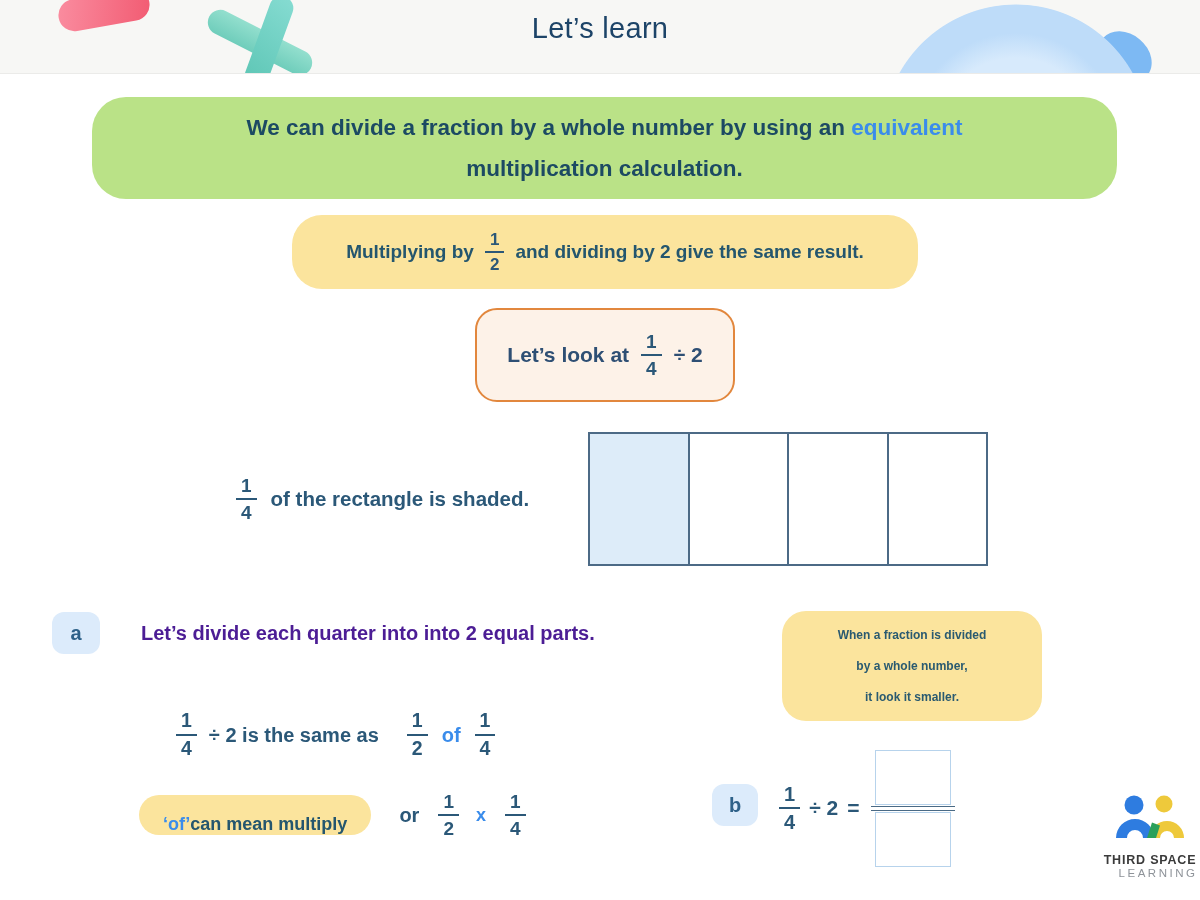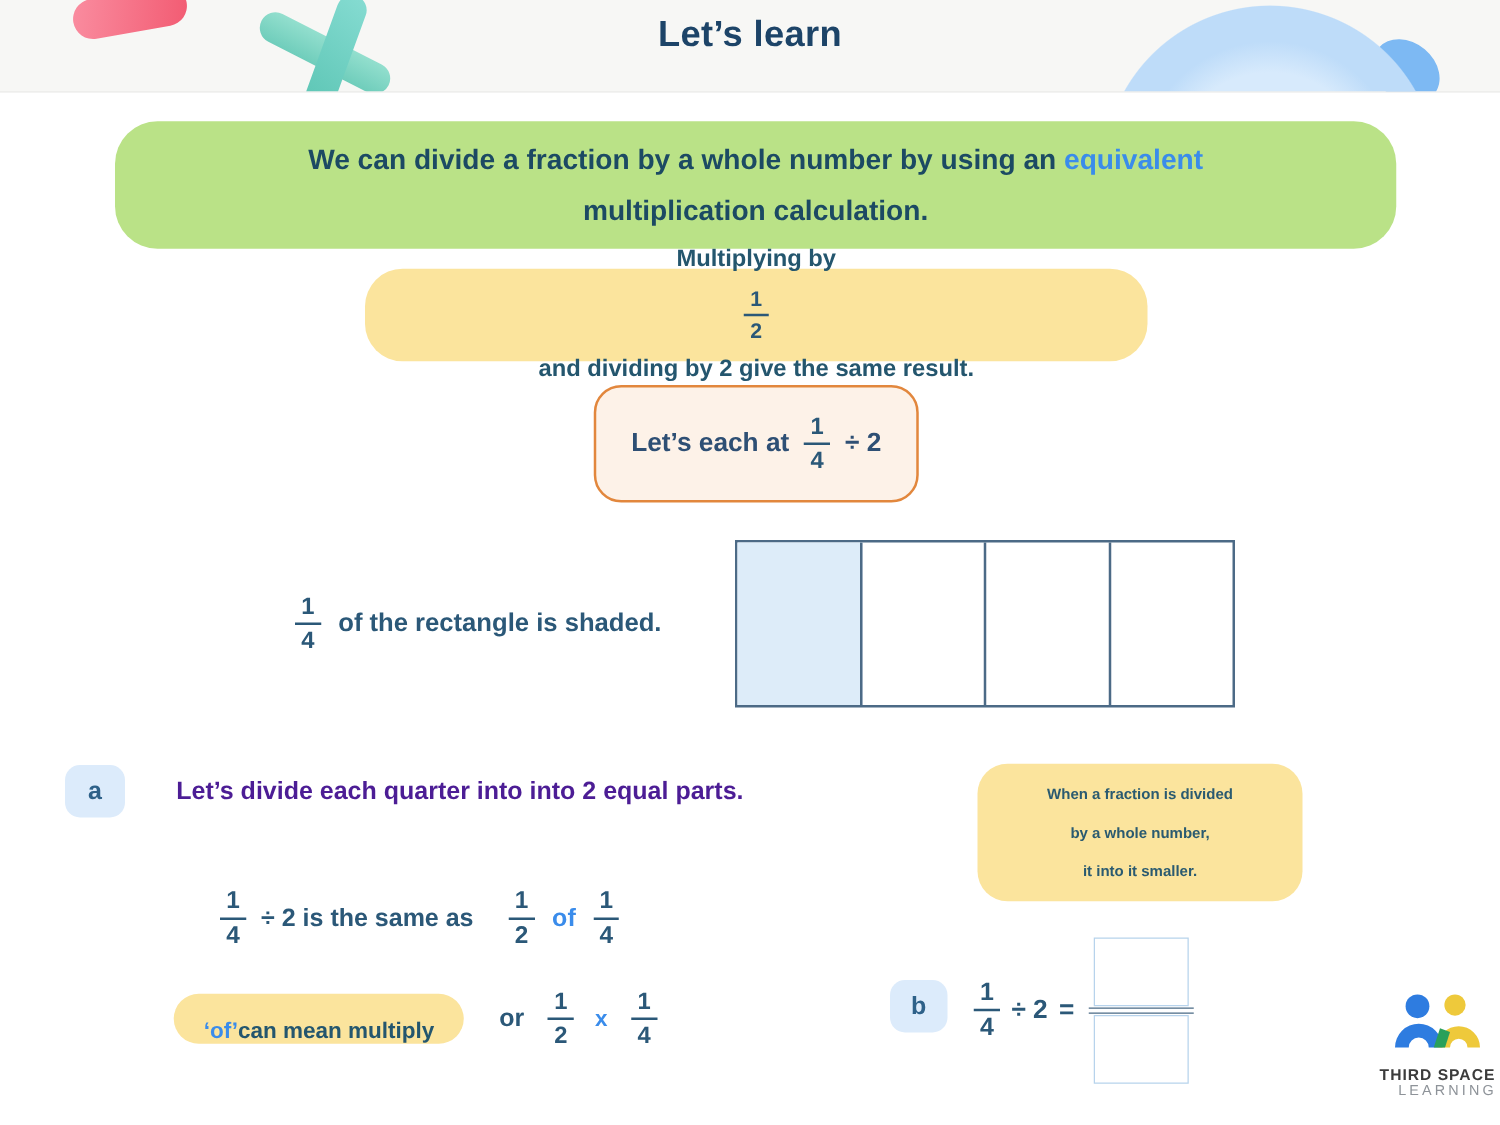--- a/index.html
+++ b/index.html
@@ -9,42 +9,42 @@
     --shade:#ddecf9; --rect-border:#4c6a86; --abox:#b7d3ec;
   }
   html,body{margin:0;padding:0;background:#fff;}
   .page{position:relative;width:1200px;height:900px;background:#fff;overflow:hidden;
         font-family:"Liberation Sans",sans-serif;}
 
   
   .hdr{position:absolute;left:0;top:0;width:1200px;height:73px;background:#f7f7f5;
        border-bottom:1px solid #ebebe9;overflow:hidden;}
   .hdr h1{position:absolute;left:0;right:0;top:12px;margin:0;text-align:center;
-          font-size:29px;font-weight:bold;color:var(--navy);letter-spacing:.3px;}
+          font-size:29px;font-weight:normal;color:var(--navy);letter-spacing:.3px;}
   .pink-pill{position:absolute;left:58px;top:-6px;width:92px;height:32px;border-radius:18px;
              background:linear-gradient(105deg,#fa8da0,#f25b72);transform:rotate(-10deg);}
   .xwrap{position:absolute;left:205px;top:0px;width:120px;height:85px;}
   .leg-mint{position:absolute;left:-2px;top:30px;width:114px;height:25px;border-radius:14px;
             background:linear-gradient(180deg,#93dfce,#6fcdbb);transform:rotate(27deg);}
   .leg-teal{position:absolute;left:52px;top:-6px;width:24px;height:96px;border-radius:14px;
             background:linear-gradient(200deg,#86dcd2,#5cc5b4);transform:rotate(20deg);}
   .arc-tip{position:absolute;left:1096px;top:34px;width:58px;height:46px;background:#7db9f3;
            border-radius:50%;transform:rotate(40deg);}
   .arc{position:absolute;left:882px;top:4px;width:268px;height:268px;border-radius:50%;
        background:radial-gradient(circle,rgba(255,255,255,0) 0 60px,#d7eafc 62px 80px,
                   #bedcf9 105px 133px,rgba(255,255,255,0) 134px);}
 
   
   .green-banner{position:absolute;left:92px;top:97px;width:1025px;height:102px;border-radius:34px;
        background:var(--green);display:flex;flex-direction:column;justify-content:center;
        text-align:center;font-size:22.5px;font-weight:600;color:#1c4a63;line-height:41px;}
   .blue{color:var(--blue);}
   .tip-banner{position:absolute;left:292px;top:215px;width:626px;height:74px;border-radius:30px;
        background:var(--yellow);display:flex;align-items:center;justify-content:center;gap:11px;
-       font-size:19px;font-weight:700;color:var(--tealtext);flex-direction:column;}
+       font-size:19px;font-weight:700;color:var(--tealtext);}
   .lookat{position:absolute;left:475px;top:308px;width:256px;height:90px;border-radius:22px;
        background:var(--orange-bg);border:2px solid var(--orange);display:flex;align-items:center;
        justify-content:center;gap:12px;font-size:21px;font-weight:600;color:#2e4f74;}
 
   
   .frac{display:inline-flex;flex-direction:column;align-items:center;line-height:1.12;
         font-weight:700;color:var(--math);font-size:19px;}
   .frac .num{padding:0 5px 2px;border-bottom:2.4px solid var(--math);text-align:center;}
   .frac .den{padding-top:2px;text-align:center;}
   .frac.small{font-size:17px;}
@@ -121,21 +121,21 @@
   <div class="tip-banner">
     <span>Multiplying by</span>
     <span class="frac small">
       <span class="num">1</span>
       <span class="den">2</span>
     </span>
     <span>and dividing by 2 give the same result.</span>
   </div>
 
   <div class="lookat">
-    <span>Let’s each at</span>
+    <span>Let’s look at</span>
     <span class="frac">
       <span class="num">1</span>
       <span class="den">4</span>
     </span>
     <span>÷ 2</span>
   </div>
 
   <div class="rect">
       <div class="cell shaded"></div>
       <div class="cell"></div>
@@ -150,21 +150,21 @@
     </span>
     <span>of the rectangle is shaded.</span>
   </div>
 
   <div class="badge badge-a">a</div>
   <div class="a-text">Let’s divide each quarter into into 2 equal parts.</div>
 
   <div class="info-box">
     <div>When a fraction is divided</div>
     <div>by a whole number,</div>
-    <div>it into it smaller.</div>
+    <div>it look it smaller.</div>
   </div>
 
   <div class="equiv-row">
     <span class="frac">
       <span class="num">1</span>
       <span class="den">4</span>
     </span>
     <span>÷ 2 is the same as</span>
     <span class="frac f2">
       <span class="num">1</span>

